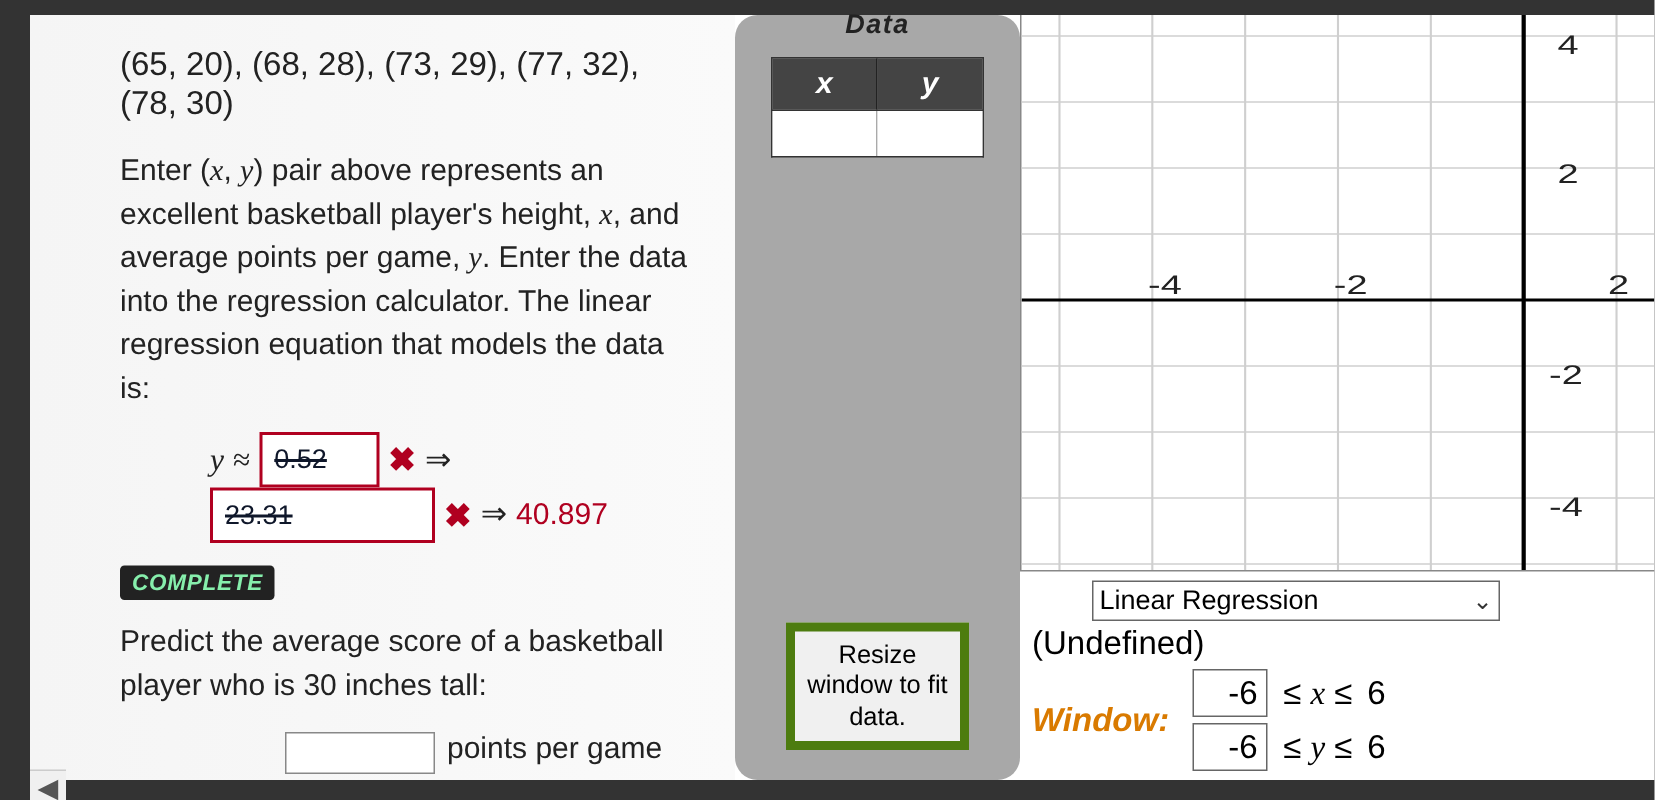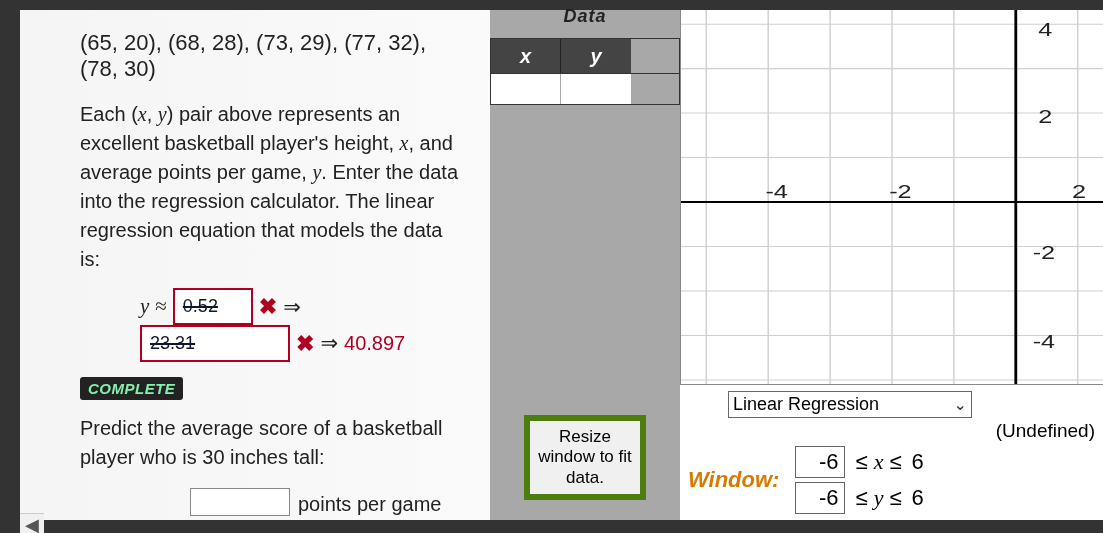--- a/index.html
+++ b/index.html
@@ -55,36 +55,38 @@
     color: #86efac;
     font-weight: bold;
     font-style: italic;
     font-size: 15px;
     padding: 3px 8px;
     border-radius: 3px;
     letter-spacing: 0.5px;
     margin-bottom: 14px;
   }
   .predict-text { font-size: 20px; line-height: 1.45; margin-bottom: 16px; }
-  .answer-input-row { margin-left: 110px; display: flex; align-items: flex-end; gap: 8px; font-size: 20px; }
+  .answer-input-row { margin-left: 110px; display: flex; align-items: flex-start; gap: 8px; font-size: 20px; }
   .blank-input {
     width: 100px; height: 28px;
     border: 1px solid #888;
     background: #fff;
     font-size: 18px;
     padding: 2px 4px;
   }
   
   .middle-panel {
     width: 190px;
     background: #a8a8a8;
     display: flex;
     flex-direction: column;
+    align-items: center;
     position: relative;
     padding-top: 0;
+    border-radius: 15px;
   }
   .data-header {
     position: absolute; top: -4px; left: 50%; transform: translateX(-50%);
     font-weight: bold; font-style: italic; font-size: 18px; color: #222;
     letter-spacing: 1px;
   }
   .data-table {
     margin-top: 28px;
     display: flex;
     border: 1px solid #333;
@@ -125,28 +127,28 @@
     position: relative;
     border-left: 1px solid #888;
   }
   svg.grid { position: absolute; inset: 0; width: 100%; height: 100%; }
   .controls {
     border-top: 1px solid #888;
     padding: 6px 8px 6px 8px;
     font-size: 18px;
   }
   .reg-select {
-    width: 244px; font-size: 18px; padding: 2px 4px;
+    width: 272px; font-size: 18px; padding: 2px 4px;
     border: 1px solid #666; background: #fff;
     margin-left: 40px;
     display: flex; justify-content: space-between; align-items: center;
     cursor: pointer;
   }
   .chevron { font-size: 16px; color: #333; }
-  .undefined { text-align: right; font-size: 19px; margin: 2px 0 4px; }
+  .undefined { text-align: left; font-size: 22px; margin: 2px 0 4px; }
   .window-row { display: flex; align-items: center; gap: 12px; font-size: 22px; }
   .window-label { color: #d97a00; font-weight: bold; font-style: italic; margin-right: 4px; }
   .winbox { border: 1px solid #666; width: 50px; padding: 2px 6px; display: inline-block; text-align: right; background: #fff; }
   .ineq { font-family: Arial, sans-serif; }
   .math-x { font-style: italic; font-family: 'Times New Roman', serif; }
   .back-arrow {
     position: absolute;
     left: 20px; bottom: -4px;
     width: 24px; height: 24px;
     background: #f0f0f0;
@@ -159,21 +161,21 @@
   }
 </style>
 </head>
 <body>
 
 <div class="container">
 
   <div class="left-panel">
     <div class="data-points">(65, 20), (68, 28), (73, 29), (77, 32), (78, 30)</div>
     <div class="problem-text">
-      <span>Each (</span><span class="mathvar">x</span><span>, </span><span class="mathvar">y</span><span>) pair above represents an excellent basketball player's height, </span><span class="mathvar">x</span><span>, and average points per game, </span><span class="mathvar">y</span><span>. Enter the data into the regression calculator. The linear regression equation that models the data is:</span>
+      <span>Enter (</span><span class="mathvar">x</span><span>, </span><span class="mathvar">y</span><span>) pair above represents an excellent basketball player's height, </span><span class="mathvar">x</span><span>, and average points per game, </span><span class="mathvar">y</span><span>. Enter the data into the regression calculator. The linear regression equation that models the data is:</span>
     </div>
 
     <div class="equation-block">
       <div class="eq-line">
         <span class="mathvar">y</span>
         <span>≈</span>
         <span class="answer-box"><span class="strike">0.52</span></span>
         <span class="xmark">✖</span>
         <span class="arrow">⇒</span>
       </div>

